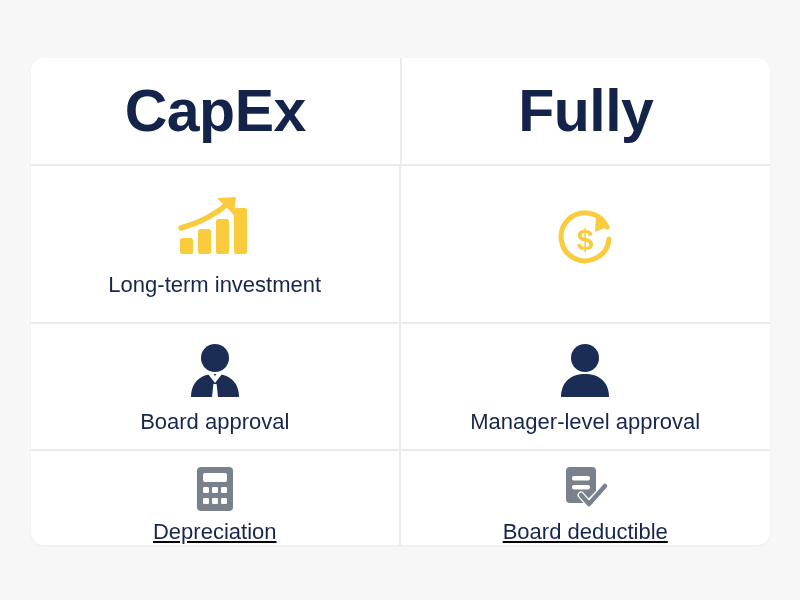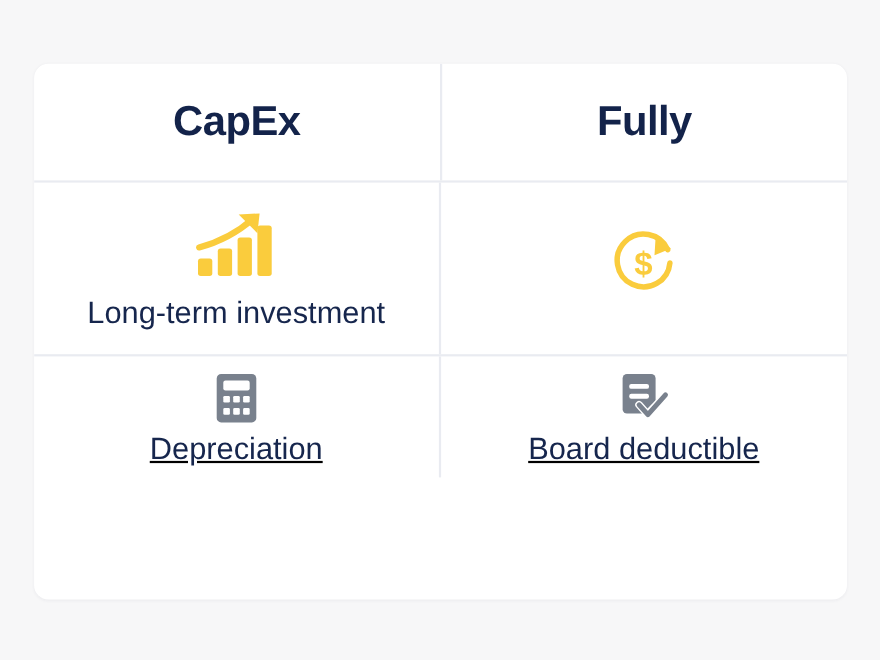--- a/index.html
+++ b/index.html
@@ -43,21 +43,21 @@
   .header-cell {
     flex: 1 1 50%;
     display: flex;
     align-items: center;
     justify-content: center;
   }
   .header-cell.left {
     border-right: 2px solid #e9ebf1;
   }
   .header-title {
-    font-size: 38px;
+    font-size: 59px;
     font-weight: bold;
     color: #13234a;
     letter-spacing: -0.5px;
     line-height: 1;
   }
 
   
   .row {
     display: flex;
     flex: 1 1 auto;
@@ -80,21 +80,21 @@
   .row-icon-row .cell {
     padding: 14px 10px 10px;
   }
   .icon-wrap {
     display: flex;
     align-items: center;
     justify-content: center;
     margin-bottom: 12px;
   }
   .cell-label {
-    font-size: 28px;
+    font-size: 22px;
     color: #16264d;
     font-weight: normal;
     line-height: 1.15;
     text-align: center;
   }
 
   
   .row-1 { flex: 0 0 156px; }
   .row-2 { flex: 0 0 125px; }
   .row-3 { flex: 0 0 98px; text-decoration: underline; }
@@ -136,20 +136,42 @@
         <div class="icon-wrap">
           <svg width="66" height="62" viewBox="0 0 66 62" aria-hidden="true">
             <path d="M55 20 A 24 24 0 1 0 57 32" stroke="#facc3d" stroke-width="5" fill="none" stroke-linecap="round"></path>
             <path d="M44 9 L58 19 L43 25 Z" fill="#facc3d"></path>
             <text x="33" y="43" text-anchor="middle" font-family="'Liberation Sans', sans-serif" font-size="30" font-weight="bold" fill="#facc3d">$</text>
           </svg>
         </div>
       </div>
     </div>
 
+    <div class="row row-2 row-icon-row">
+      <div class="cell left">
+        <div class="icon-wrap">
+          <svg width="62" height="56" viewBox="0 0 62 56" aria-hidden="true">
+            <circle cx="31" cy="15" r="14" fill="#1b2d55"></circle>
+            <path d="M7 54 C 7 38, 18 31, 31 31 C 44 31, 55 38, 55 54 Z" fill="#1b2d55"></path>
+            <path d="M24 31 L31 40 L38 31 L33 30 L31 33 L29 30 Z" fill="#ffffff"></path>
+            <path d="M29.4 41 L32.6 41 L34 54 L28 54 Z" fill="#ffffff"></path>
+          </svg>
+        </div>
+        <div class="cell-label">Board approval</div>
+      </div>
+      <div class="cell">
+        <div class="icon-wrap">
+          <svg width="62" height="56" viewBox="0 0 62 56" aria-hidden="true">
+            <circle cx="31" cy="15" r="14" fill="#1b2d55"></circle>
+            <path d="M7 54 C 7 38, 18 31, 31 31 C 44 31, 55 38, 55 54 Z" fill="#1b2d55"></path>
+          </svg>
+        </div>
+        <div class="cell-label">Manager-level approval</div>
+      </div>
+    </div>
 
     <div class="row row-3 row-icon-row">
       <div class="cell left">
         <div class="icon-wrap">
           <svg width="44" height="48" viewBox="0 0 44 48" aria-hidden="true">
             <rect x="4" y="2" width="36" height="44" rx="4" fill="#79818d"></rect>
             <rect x="10" y="8" width="24" height="9" rx="2" fill="#ffffff"></rect>
             <rect x="10" y="22" width="6" height="6" rx="1.2" fill="#ffffff"></rect>
             <rect x="19" y="22" width="6" height="6" rx="1.2" fill="#ffffff"></rect>
             <rect x="28" y="22" width="6" height="6" rx="1.2" fill="#ffffff"></rect>

